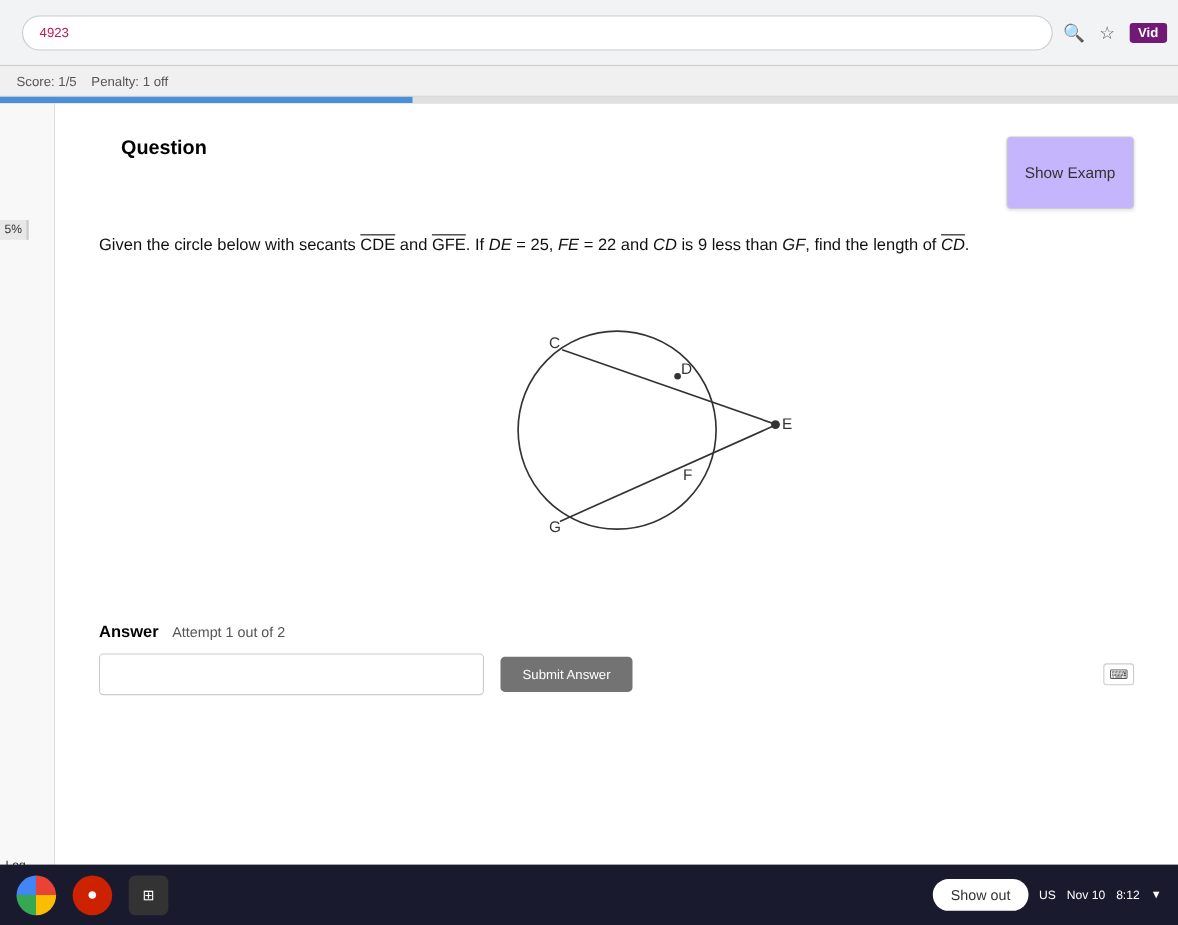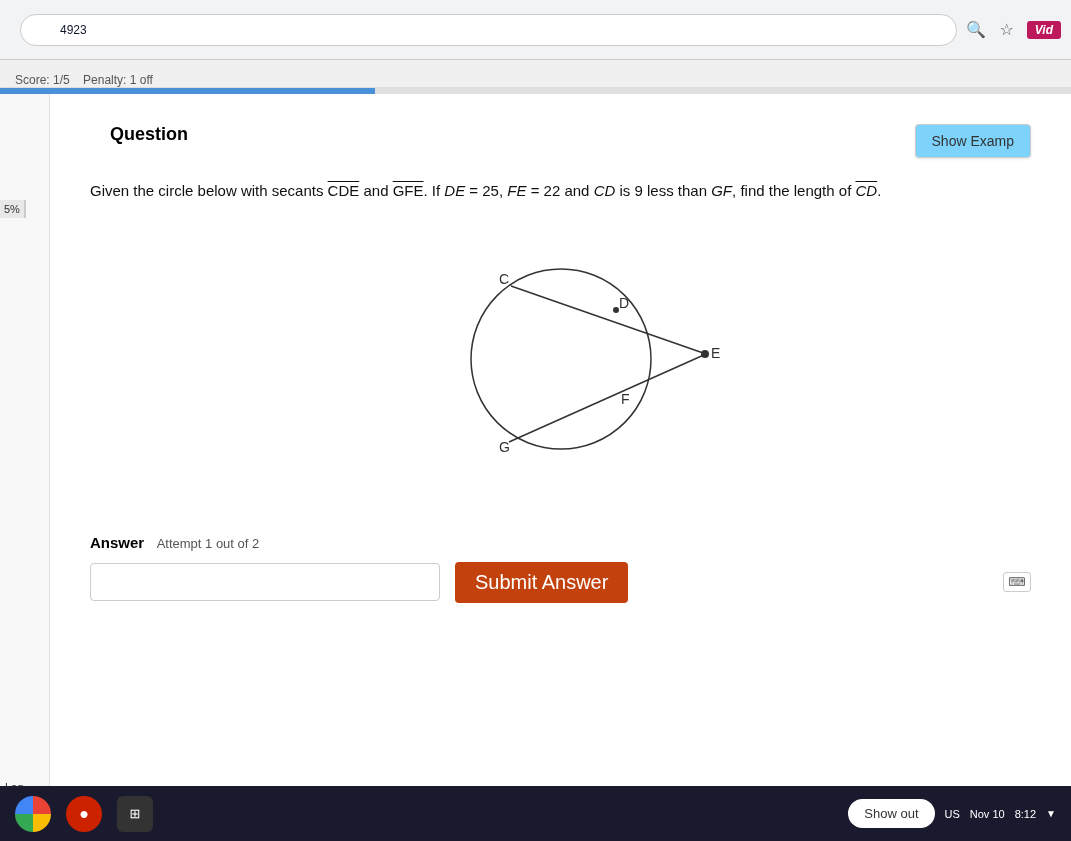--- a/index.html
+++ b/index.html
@@ -102,23 +102,23 @@
       margin-left: 20px;
     }
 
     .question-label {
       font-size: 18px;
       font-weight: bold;
       color: #000;
     }
 
     .show-example-btn {
-      background: #7dd3fc;
+      background: #c4b5fd;
       border: 1px solid #ccc;
-      padding: 8px 16px;
+      padding: 24px 16px;
       border-radius: 4px;
       font-size: 14px;
       cursor: pointer;
       color: #333;
       box-shadow: 0 1px 3px rgba(0,0,0,0.1);
     }
 
     .question-text {
       font-size: 15px;
       color: #111;
@@ -171,26 +171,26 @@
       width: 350px;
       height: 38px;
       border: 1px solid #ccc;
       border-radius: 4px;
       padding: 0 10px;
       font-size: 14px;
       outline: none;
     }
 
     .submit-btn {
-      background: #c2410c;
+      background: #737373;
       color: white;
       border: none;
       padding: 9px 20px;
       border-radius: 4px;
-      font-size: 20px;
+      font-size: 12px;
       cursor: pointer;
     }
 
     .keyboard-icon {
       margin-left: auto;
       width: 28px;
       height: 20px;
       border: 1px solid #ccc;
       border-radius: 3px;
       display: flex;
@@ -212,21 +212,21 @@
       height: 100%;
       background: #4a90d9;
       width: 35%;
     }
 
     
     .score-bar {
       background: #f0f0f0;
       height: 28px;
       display: flex;
-      align-items: flex-end;
+      align-items: center;
       padding: 0 15px;
       font-size: 12px;
       color: #555;
       border-bottom: 1px solid #ddd;
     }
 
     
     .taskbar {
       height: 55px;
       background: #1a1a2e;
@@ -299,26 +299,26 @@
       padding: 3px 4px;
       background: #e8e8e8;
       border-right: 2px solid #ccc;
     }
   </style>
 </head>
 <body>
 
 <div class="browser-chrome">
   <div class="browser-url">
-    <span style="color:#0f172a;font-size:12px;margin-left:24px;">4923</span>
+    <span style="color:#be185d;font-size:12px;">4923</span>
   </div>
   <div class="browser-icons">
     <div class="browser-icon">🔍</div>
     <div class="browser-icon">☆</div>
-    <div style="background:#be185d;color:white;padding:2px 8px;border-radius:3px;font-size:12px;font-weight:bold;font-style:italic;">Vid</div>
+    <div style="background:#701a75;color:white;padding:2px 8px;border-radius:3px;font-size:12px;font-weight:bold;">Vid</div>
   </div>
 </div>
 
 <div class="score-bar">
   <span style="font-size:12px;color:#555;">Score: 1/5 &nbsp;&nbsp; Penalty: 1 off</span>
 </div>
 
 <div class="progress-bar-container">
   <div class="progress-bar-fill"></div>
 </div>

